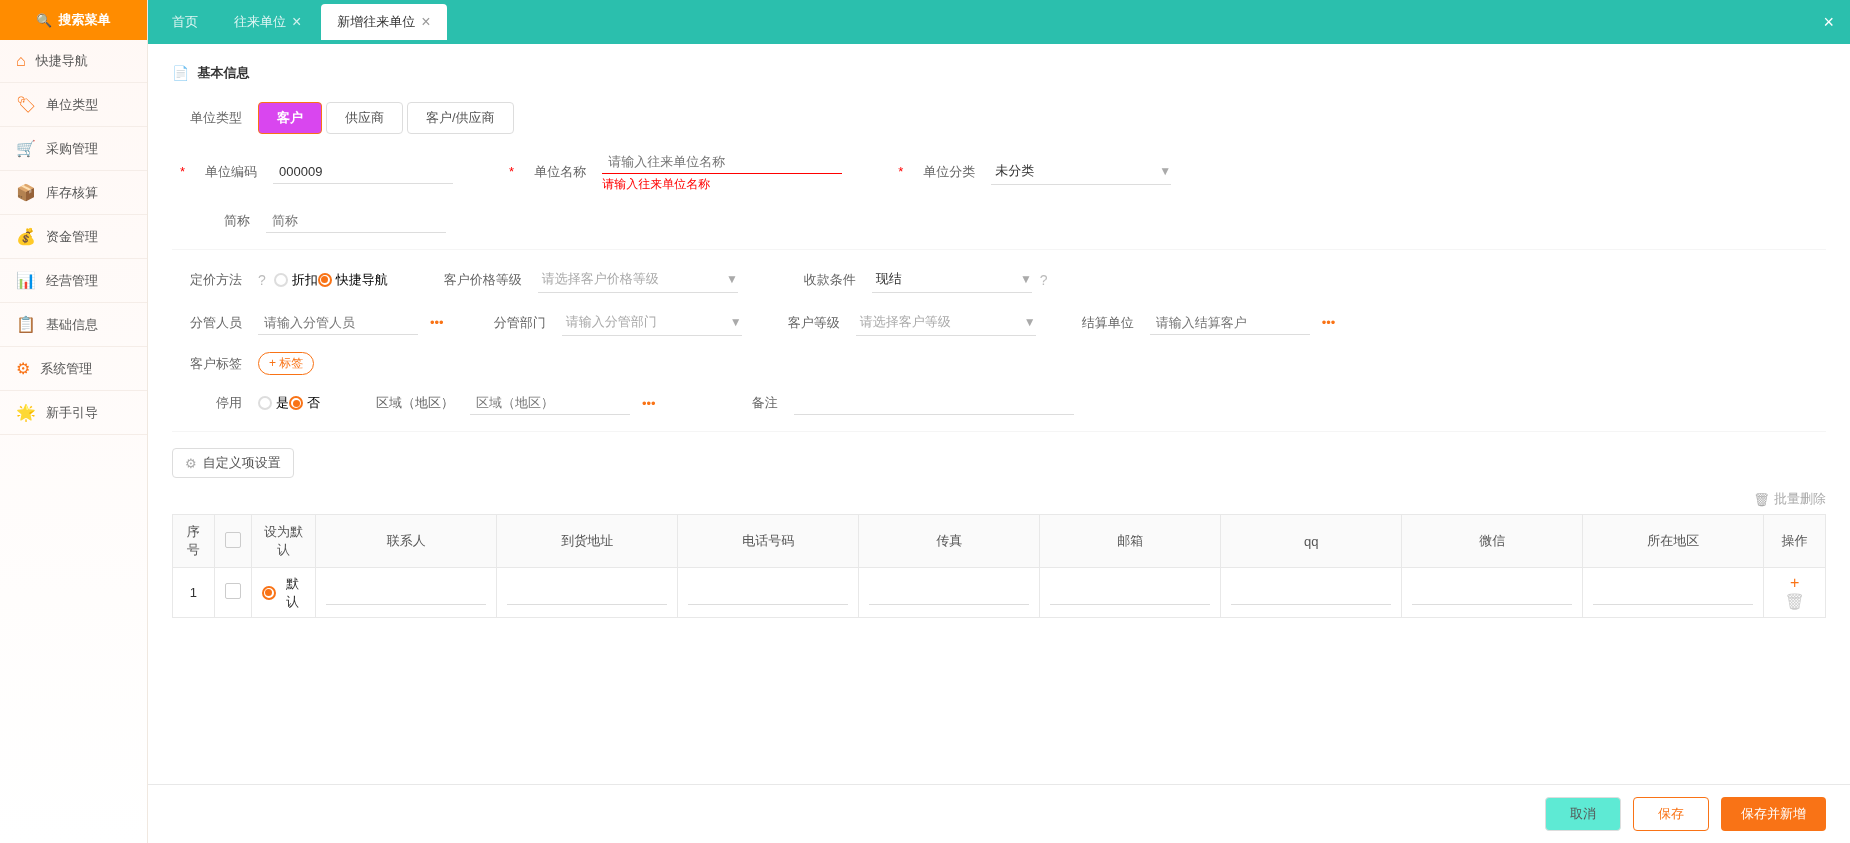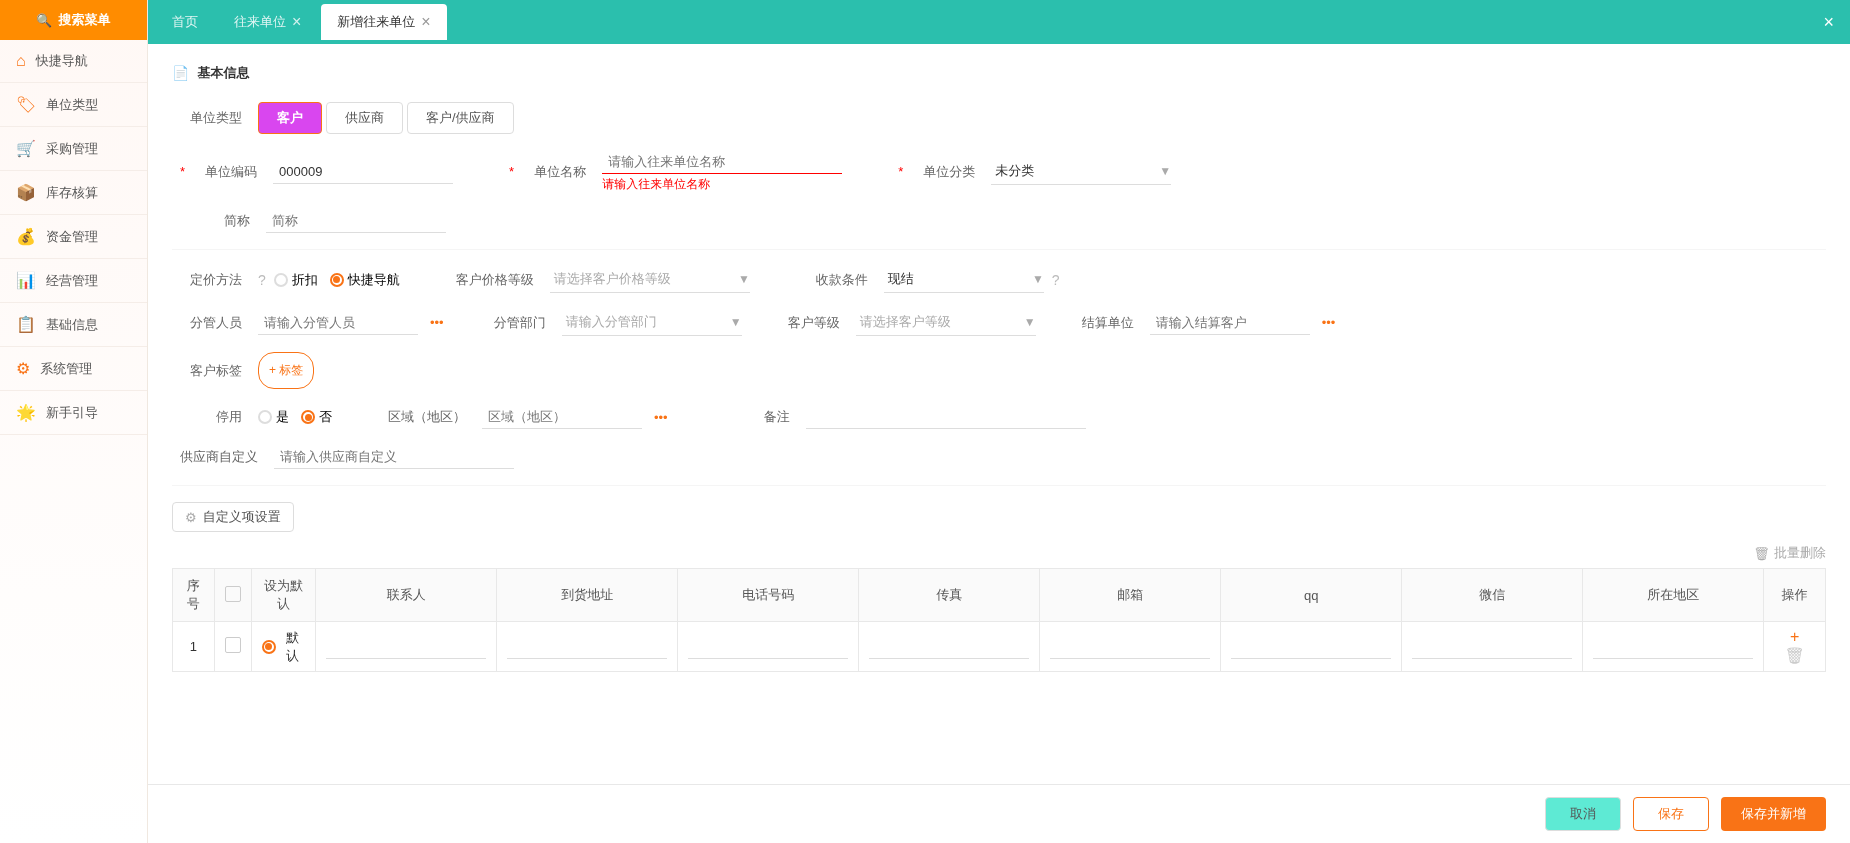--- a/index.html
+++ b/index.html
@@ -141,38 +141,38 @@
       min-width: 160px;
       padding: 4px 0;
       cursor: pointer;
       color: #aaa;
     }
     .form-select-wrap .select-text { flex: 1; font-size: 13px; padding: 0 4px; }
     .form-select-wrap .select-text.has-value { color: #333; }
     .arrow-down { color: #aaa; font-size: 12px; }
 
     
-    .radio-group { display: flex; gap: 12px; align-items: center; }
+    .radio-group { display: flex; align-items: center; }
     .radio-item { display: flex; align-items: center; gap: 4px; cursor: pointer; }
     .radio-circle {
       width: 14px; height: 14px; border-radius: 50%;
       border: 2px solid #ddd;
       display: flex; align-items: center; justify-content: center;
     }
     .radio-circle.checked { border-color: #f97316; }
     .radio-circle.checked::after {
       content: ''; width: 7px; height: 7px; border-radius: 50%; background: #f97316;
     }
 
     
     .tag-btn {
       border: 1px solid #f97316;
       color: #f97316;
       border-radius: 16px;
-      padding: 9px 10px;
+      padding: 2px 10px;
       background: white;
       cursor: pointer;
       font-size: 12px;
       display: flex;
       align-items: center;
       gap: 4px;
     }
 
     
     .more-dots { color: #f97316; cursor: pointer; padding: 0 4px; }
@@ -462,24 +462,20 @@
       <span style="width:40px;"></span>
       <span class="form-label">区域（地区）</span>
       <input class="form-input" style="width: 160px;" placeholder="区域（地区）">
       <span class="more-dots">•••</span>
 
       <span style="width:40px;"></span>
       <span class="form-label">备注</span>
       <input class="form-input" style="width: 280px;">
     </div>
 
-    <div class="form-row">
-      <span class="form-label">供应商自定义</span>
-      <input class="form-input" style="width: 240px;" placeholder="请输入供应商自定义">
-    </div>
 
     <hr class="section-divider">
 
     <button class="custom-btn">
       <span class="gear-icon">⚙</span>
       <span>自定义项设置</span>
     </button>
 
     <div class="batch-delete-btn">
       <span>🗑</span>

